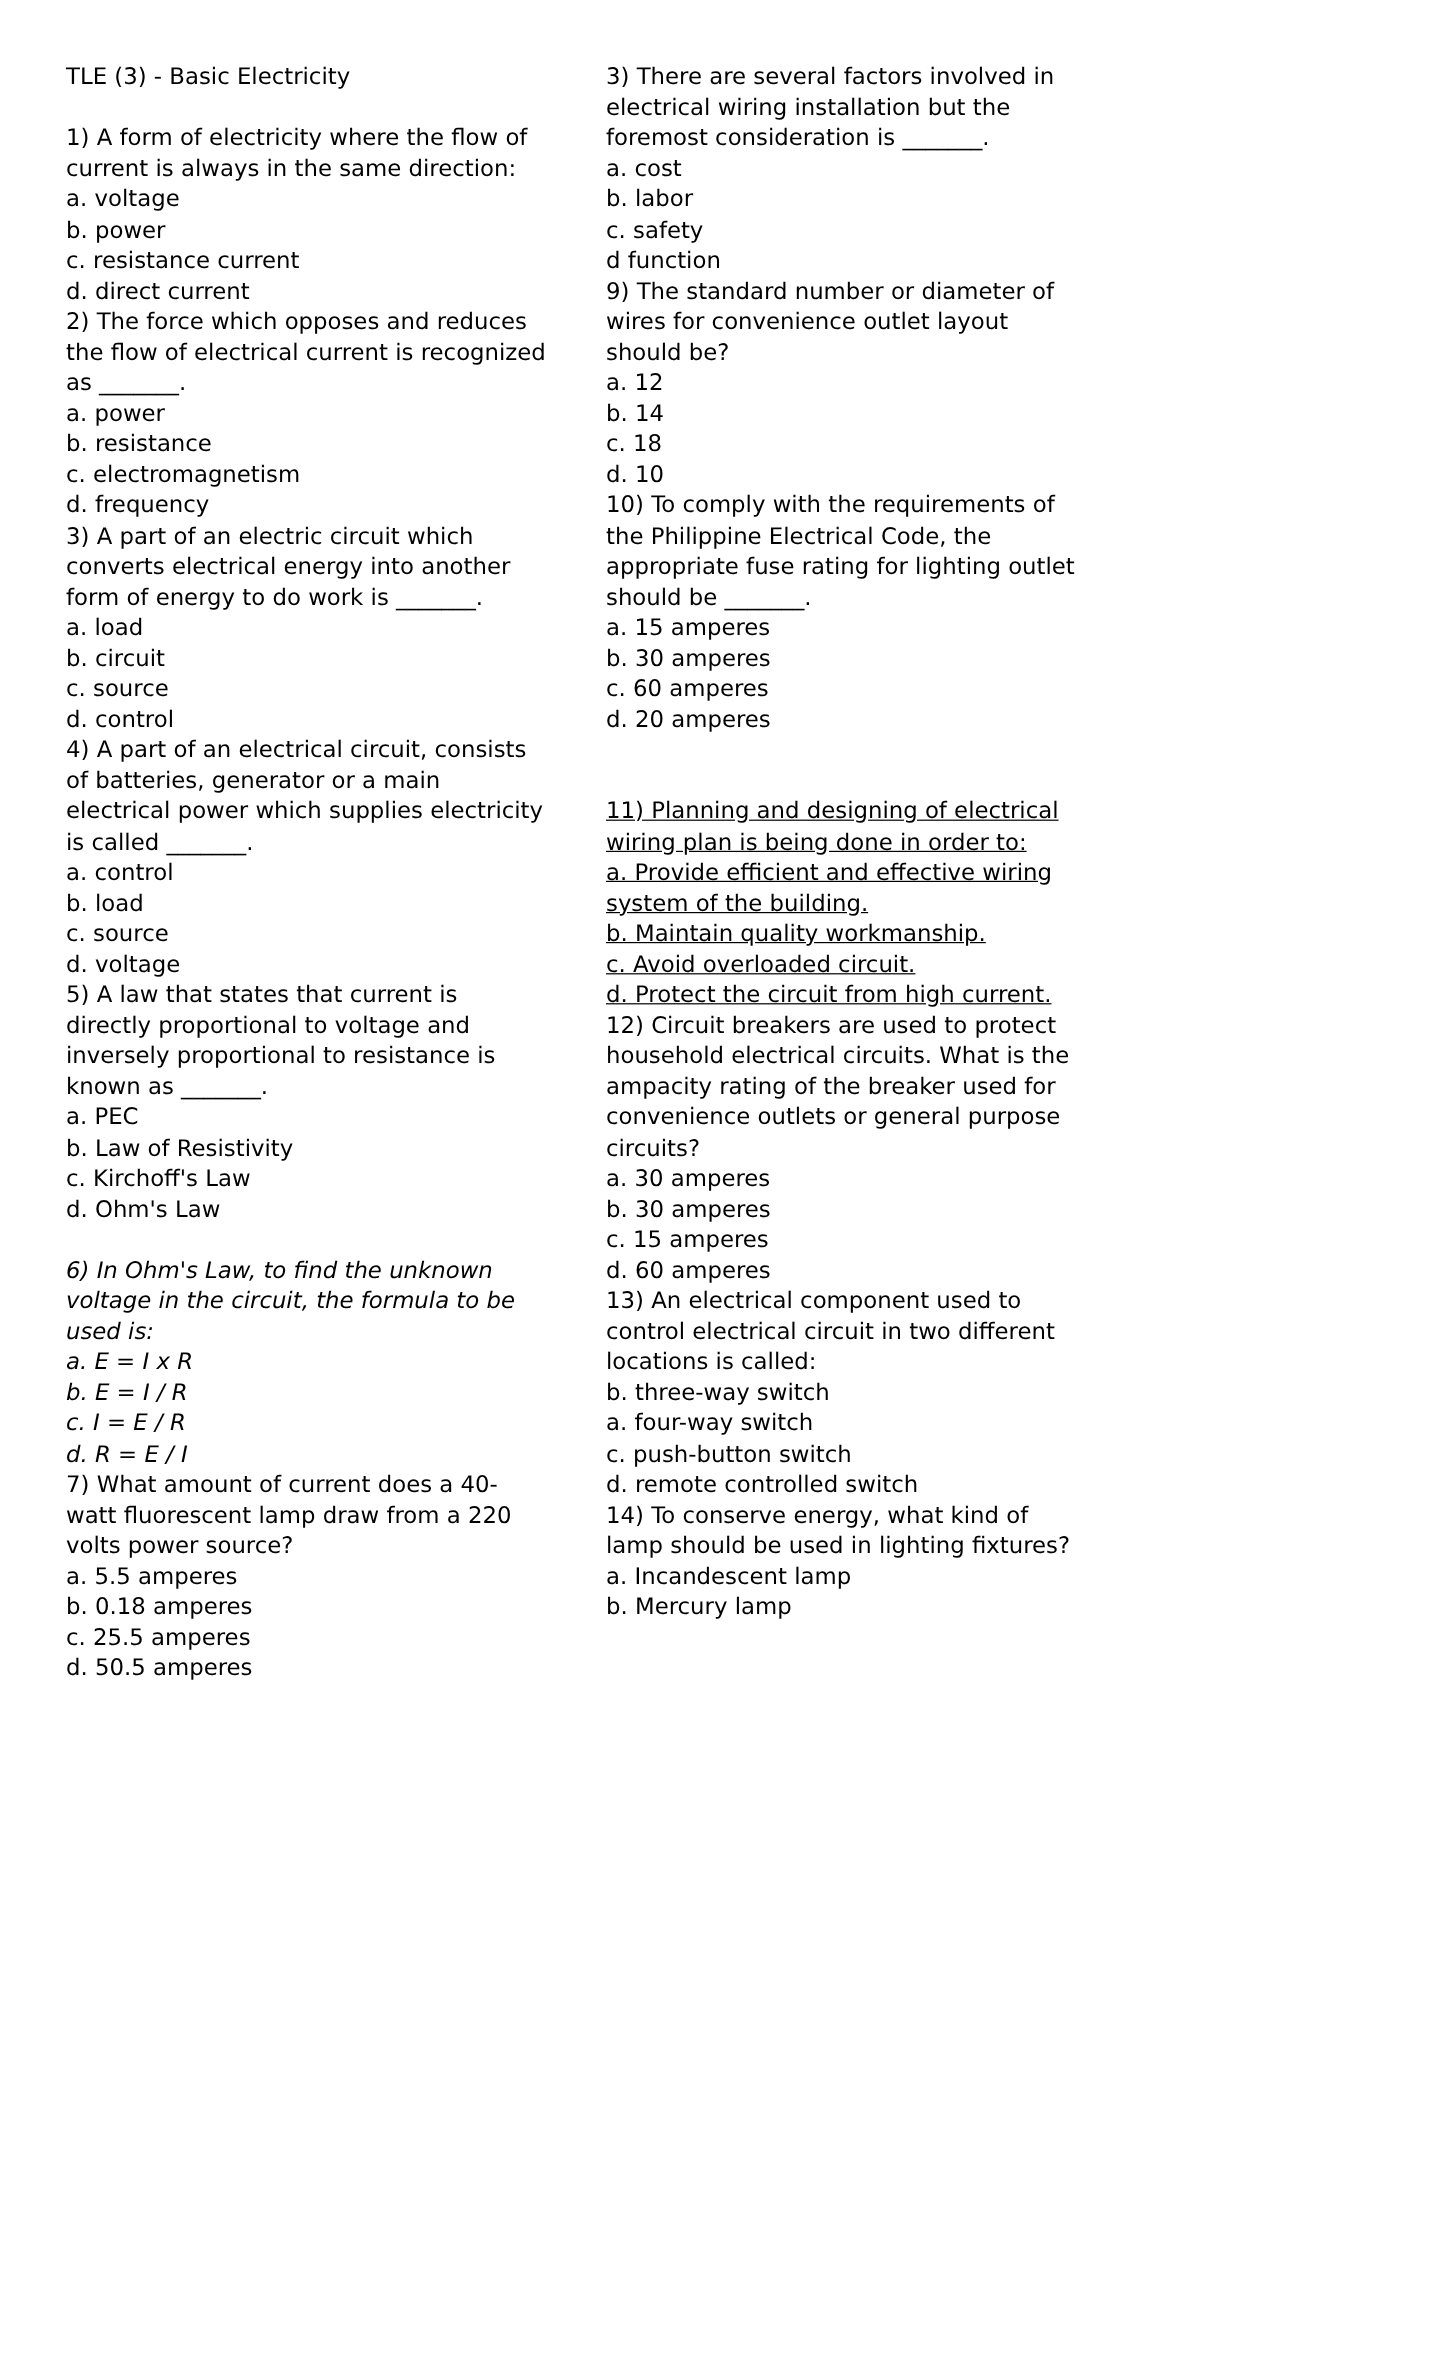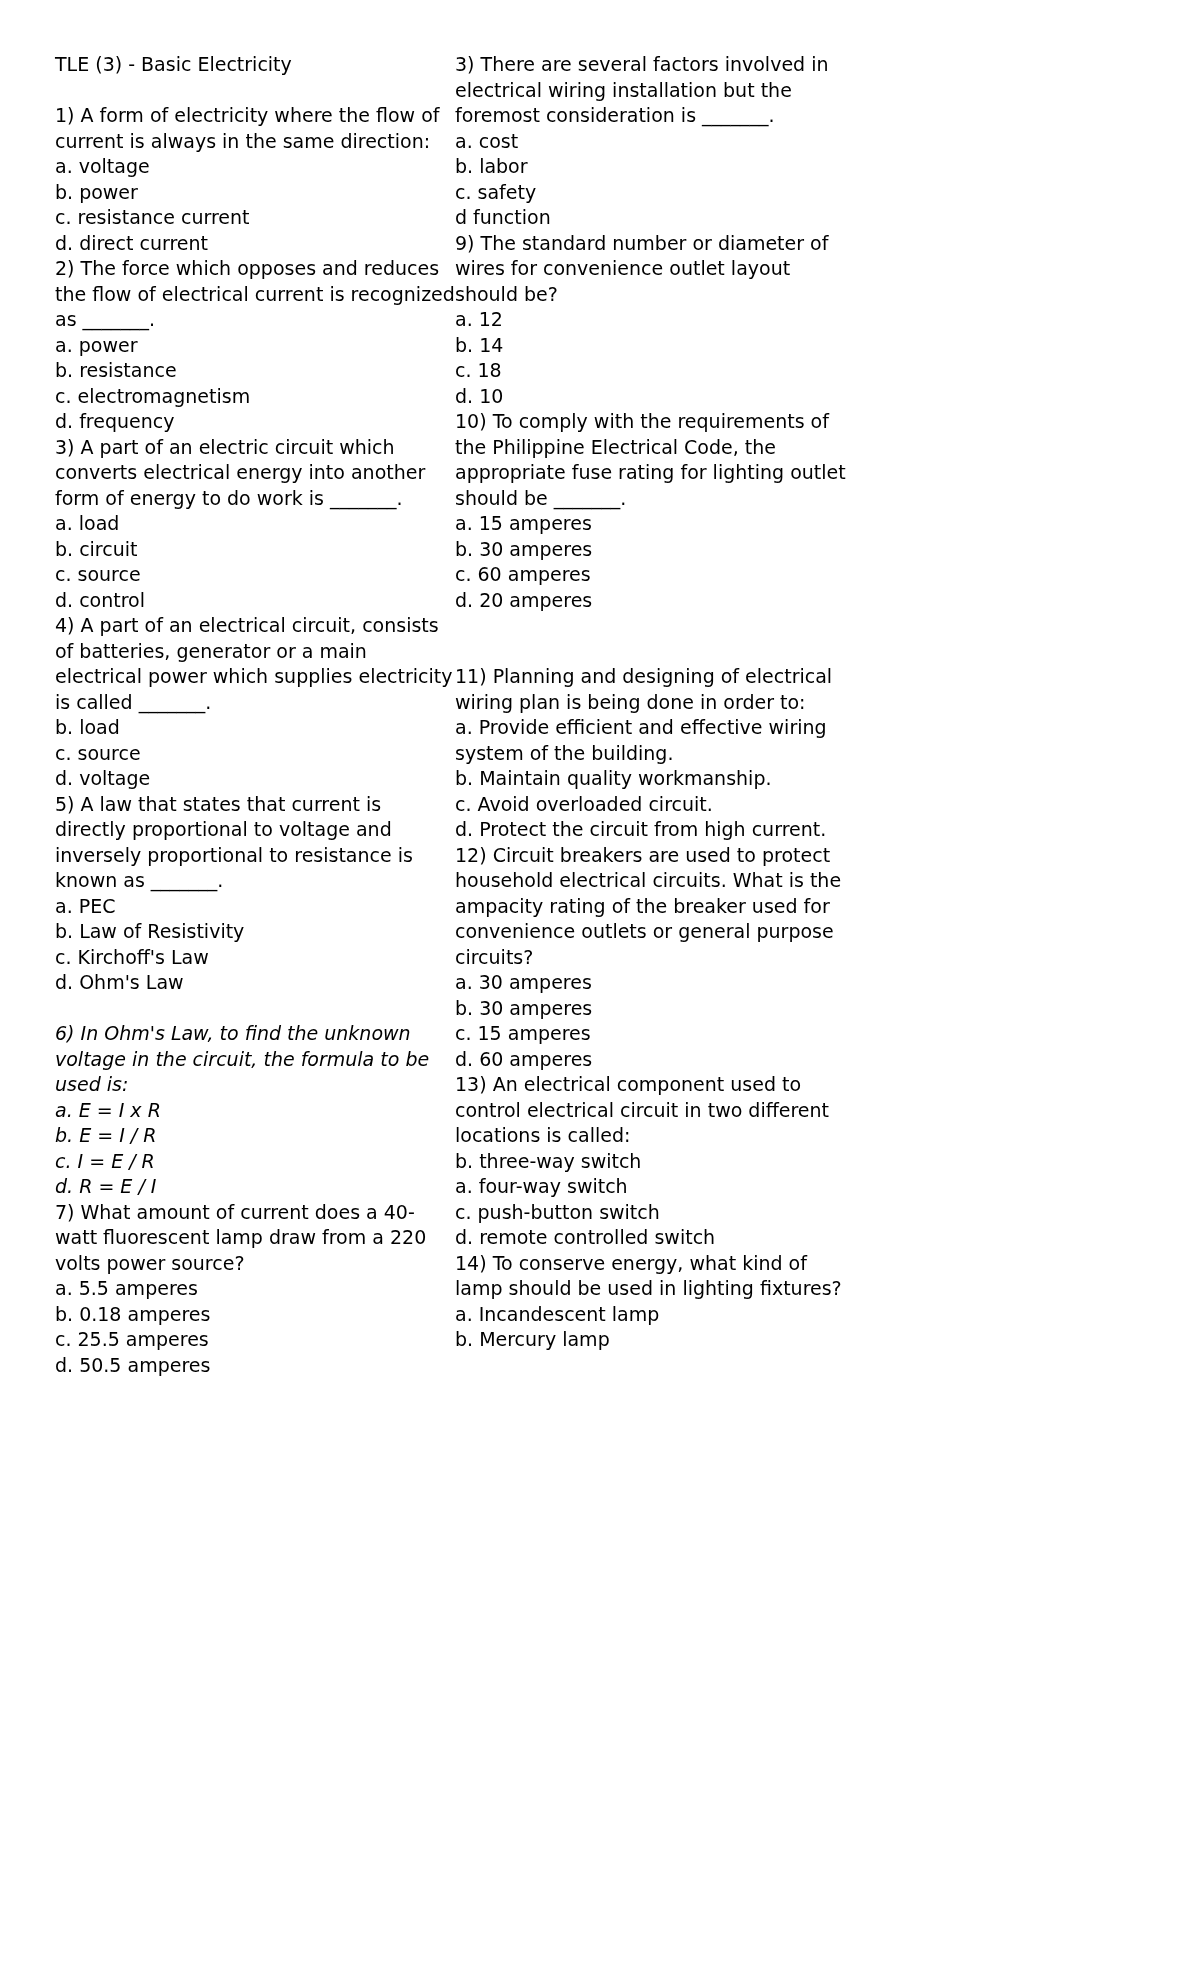--- a/index.html
+++ b/index.html
@@ -21,29 +21,29 @@
     padding: 52px 0 0 55px;
     display: flex;
     align-items: flex-start;
   }
   .col {
     width: 400px;
     font-size: 19px;
     line-height: 25.5px;
     letter-spacing: 0;
   }
-  .col.left { }
+  .col.left { margin-right: 50px; }
   .doc-title {
     margin-bottom: 25.5px;
     white-space: nowrap;
   }
   .question { margin: 0; }
   .q-text, .q-option { margin: 0; }
   .gap-1 { margin-top: 25.5px; font-style: italic; }
-  .gap-2 { margin-top: 51px; }
+  .gap-2 { margin-top: 51px; text-decoration: underline; }
 </style>
 </head>
 <body>
 
 <div class="page">
 
   <div class="col left">
 
     <div class="doc-title">TLE (3) - Basic Electricity</div>
 
@@ -66,20 +66,21 @@
     <div class="question">
       <div class="q-text">3) A part of an electric circuit which converts electrical energy into another form of energy to do work is _______.</div>
       <div class="q-option">a. load</div>
       <div class="q-option">b. circuit</div>
       <div class="q-option">c. source</div>
       <div class="q-option">d. control</div>
     </div>
 
     <div class="question">
       <div class="q-text">4) A part of an electrical circuit, consists of batteries, generator or a main electrical power which supplies electricity is called _______.</div>
+      <div class="q-option">a. control</div>
       <div class="q-option">b. load</div>
       <div class="q-option">c. source</div>
       <div class="q-option">d. voltage</div>
     </div>
 
     <div class="question">
       <div class="q-text">5) A law that states that current is directly proportional to voltage and inversely proportional to resistance is known as _______.</div>
       <div class="q-option">a. PEC</div>
       <div class="q-option">b. Law of Resistivity</div>
       <div class="q-option">c. Kirchoff's Law</div>

